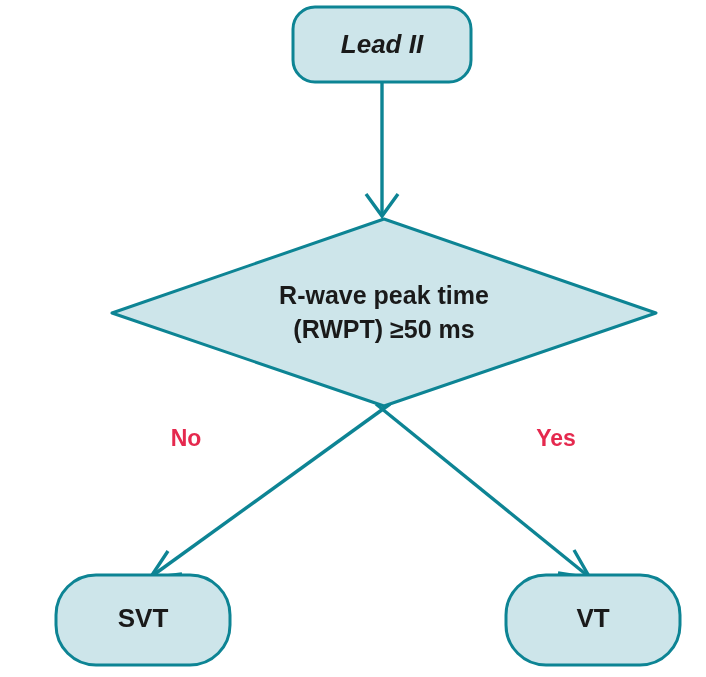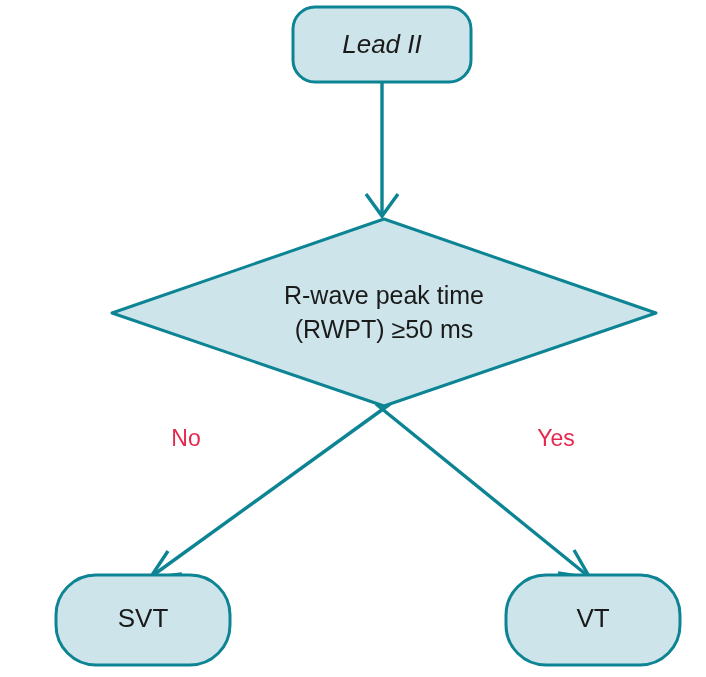--- a/index.html
+++ b/index.html
@@ -11,20 +11,21 @@
   body {
     font-family: "Liberation Sans", sans-serif;
     -webkit-font-smoothing: antialiased;
   }
   #diagram-root {
     position: relative;
     width: 706px;
     height: 677px;
     background: #ffffff;
     overflow: hidden;
+    font-weight: bold;
   }
   #flow-svg {
     position: absolute;
     top: 0;
     left: 0;
     width: 706px;
     height: 677px;
     display: block;
   }
   .node-shape {

